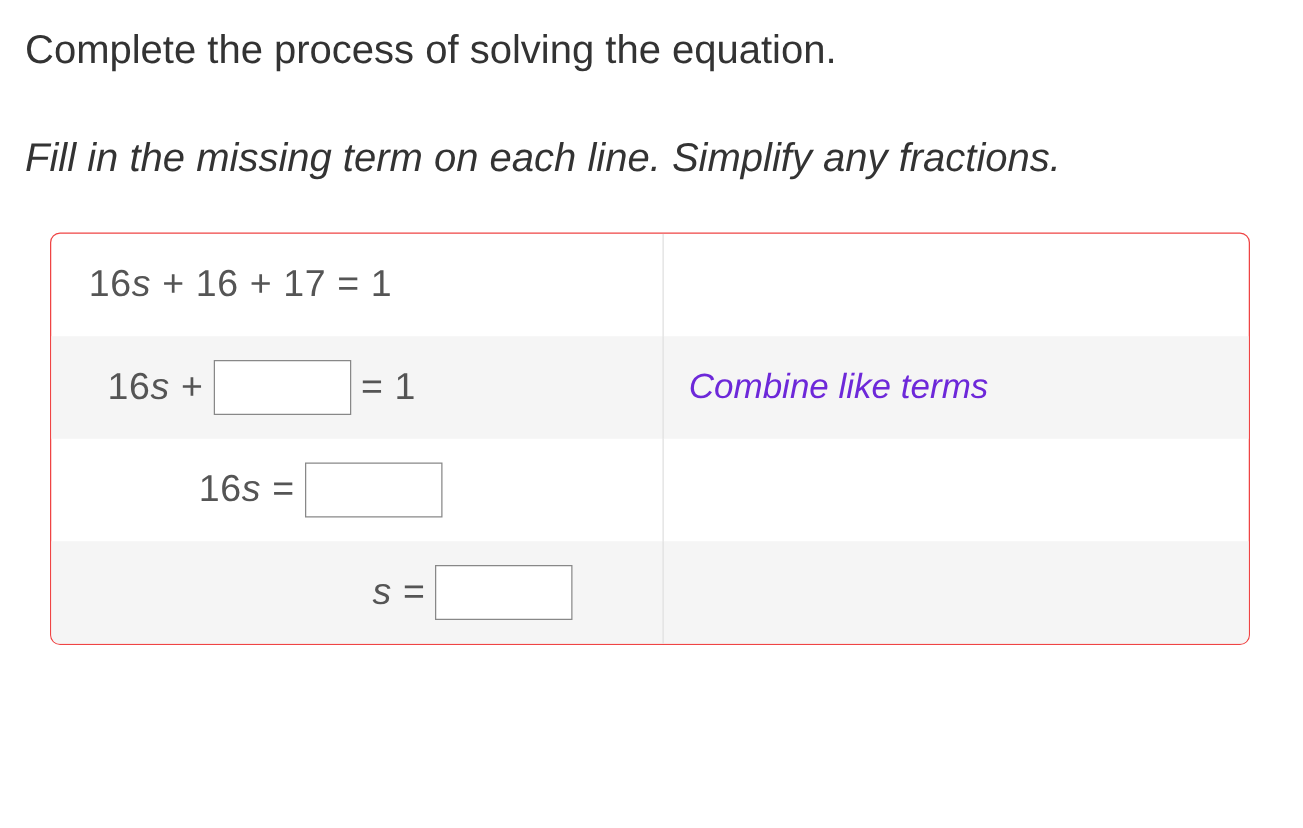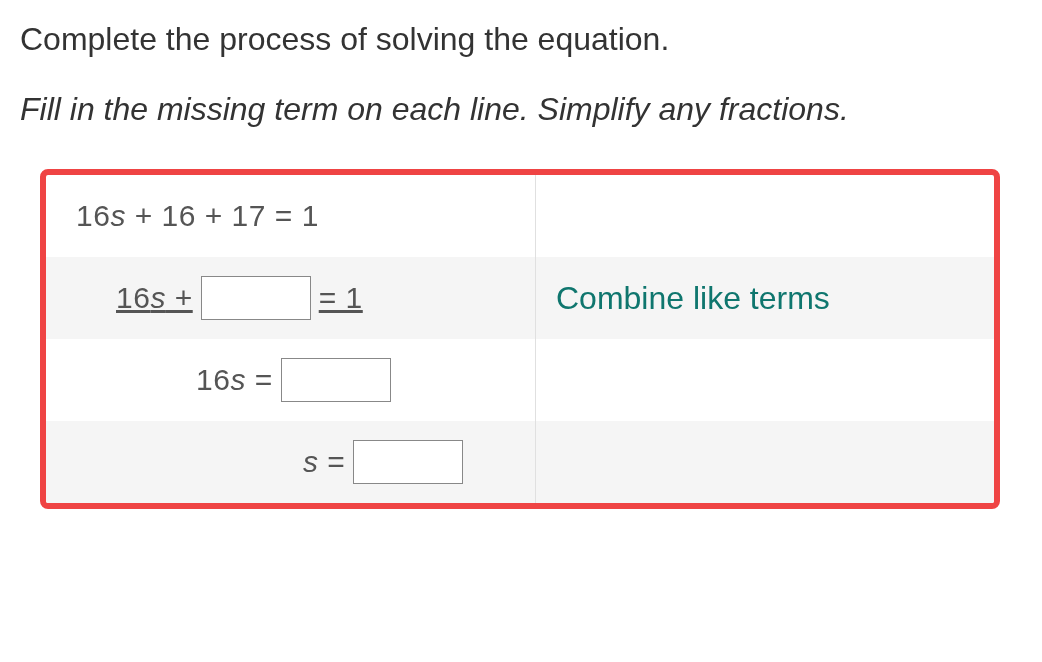--- a/index.html
+++ b/index.html
@@ -9,31 +9,31 @@
     }
     body {
       font-family: 'Segoe UI', Arial, sans-serif;
       background: #ffffff;
       color: #333333;
       padding: 16px 20px;
       font-size: 32px;
       line-height: 1.45;
     }
     .instruction-main {
-      margin-bottom: 24px;
+      margin-bottom: 41px;
       color: #333;
     }
     .instruction-sub {
       font-style: italic;
       margin-bottom: 36px;
       color: #333;
       margin-top: 12px;
     }
     .equation-table {
-      border: 6px solid #ef4444;
+      border: 1px solid #ef4444;
       border-radius: 8px;
       width: 960px;
       overflow: hidden;
       margin-left: 20px;
     }
     .equation-row {
       display: flex;
       align-items: stretch;
       min-height: 82px;
     }
@@ -49,37 +49,37 @@
       font-size: 30px;
       color: #555;
       border-right: 1px solid #e0e0e0;
       letter-spacing: 0.5px;
     }
     .eq-right {
       flex: 1;
       display: flex;
       align-items: center;
       padding: 18px 20px;
-      font-size: 32px;
-      color: #0f766e;
+      font-size: 28px;
+      font-style: italic;
+      color: #6d28d9;
     }
     .eq-content {
       display: flex;
       align-items: center;
       gap: 8px;
     }
     .row1 .eq-content {
       margin-left: 0;
     }
     .row2 .eq-content {
-      margin-left: 40px;
-      text-decoration: underline;
+      margin-left: 15px;
     }
     .row3 .eq-content {
-      margin-left: 120px;
+      margin-left: 88px;
     }
     .row4 .eq-content {
       margin-left: 227px;
     }
     .input-box {
       display: inline-block;
       width: 110px;
       height: 44px;
       border: 1px solid #888;
       background: #fff;

